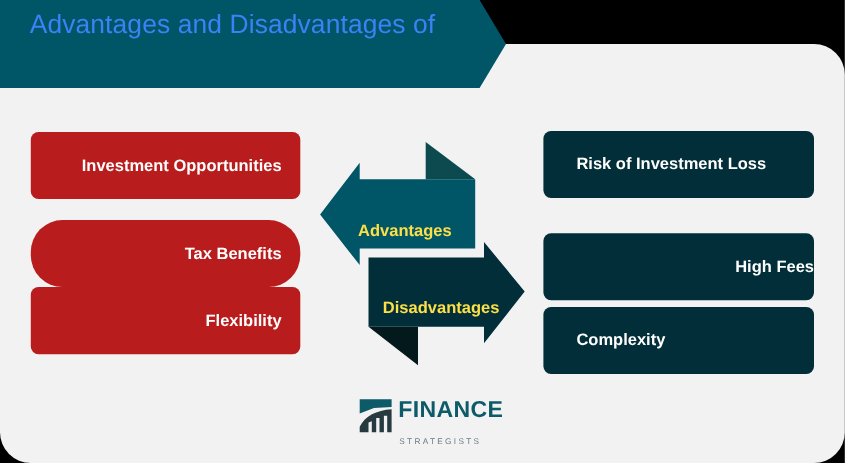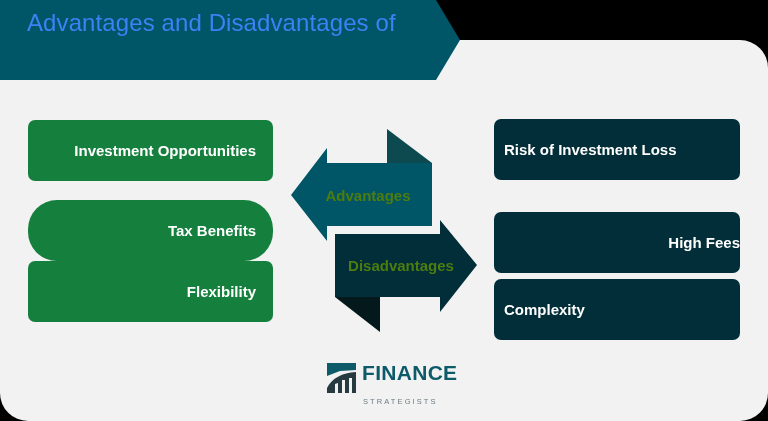--- a/index.html
+++ b/index.html
@@ -21,26 +21,27 @@
     }
     .banner .line2 {
       position: absolute; left: 27px; top: 42px; color: #ffffff;
       font-size: 24px; font-weight: bold; white-space: nowrap;
     }
     .box {
       position: absolute; width: 245px; height: 61px; border-radius: 7px;
       display: flex; align-items: center; box-sizing: border-box;
       color: #ffffff; font-weight: bold; font-size: 15px; white-space: nowrap;
     }
-    .box.adv { background: #15803d; left: 28px; justify-content: flex-end; padding-right: 17px; padding-left: 24px; }
-    .box.dis { background: #012e38; left: 494px; justify-content: flex-start; padding-left: 10px; width: 246px; }
+    .box.adv { background: #b91c1c; left: 28px; justify-content: flex-end; padding-right: 17px; padding-left: 24px; }
+    .box.dis { background: #012e38; left: 494px; justify-content: flex-start; padding-left: 30px; width: 246px; }
     .arrows { position: absolute; left: 0; top: 0; }
     .arrow-label {
-      position: absolute; color: #4d7c0f; font-weight: bold; font-size: 15px; white-space: nowrap;
+      position: absolute; color: #fde047; font-weight: bold; font-size: 15px; white-space: nowrap;
       transform: translate(-50%, -50%);
+      margin-top: 15px;
     }
     .logo { position: absolute; left: 326px; top: 362px; width: 120px; height: 32px; }
     .logo .fin {
       position: absolute; left: 36px; top: 0px; color: #0d5a69; font-size: 21px; font-weight: bold;
       letter-spacing: 0.3px; line-height: 21px;
     }
     .logo .strat {
       position: absolute; left: 37px; top: 3px; color: #6b7b80; font-size: 7.5px; letter-spacing: 2.1px;
       line-height: 9px;
       margin-top: 32px;

